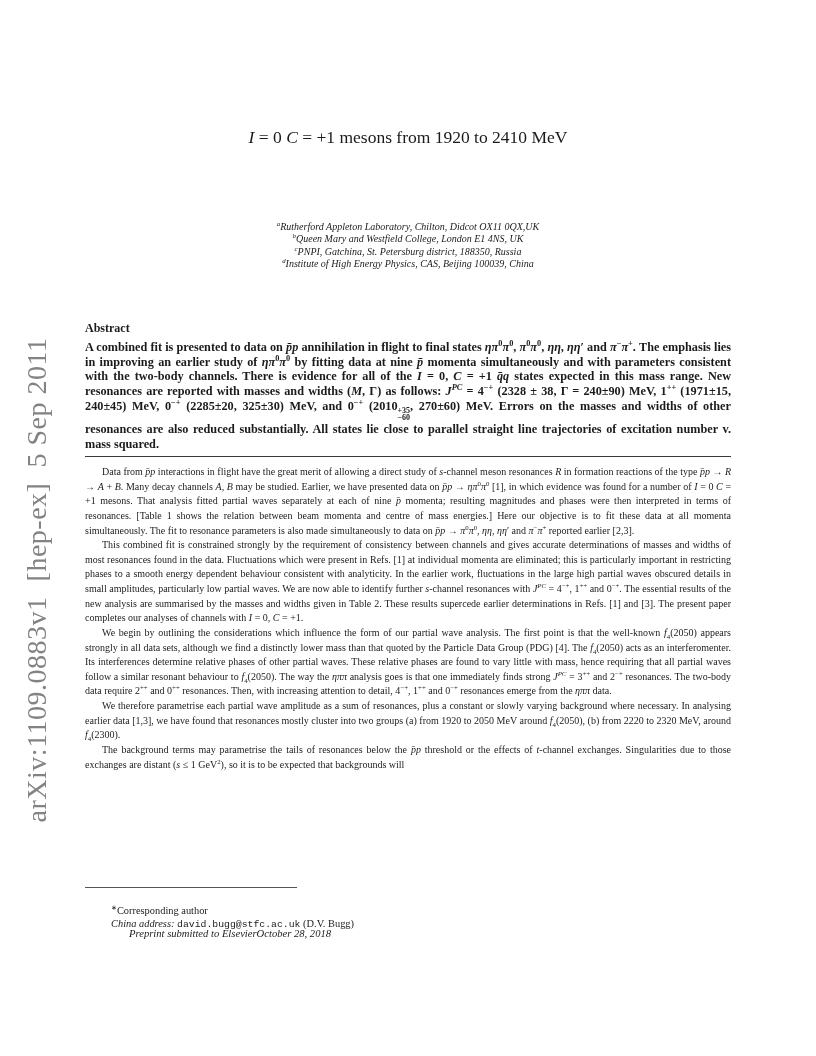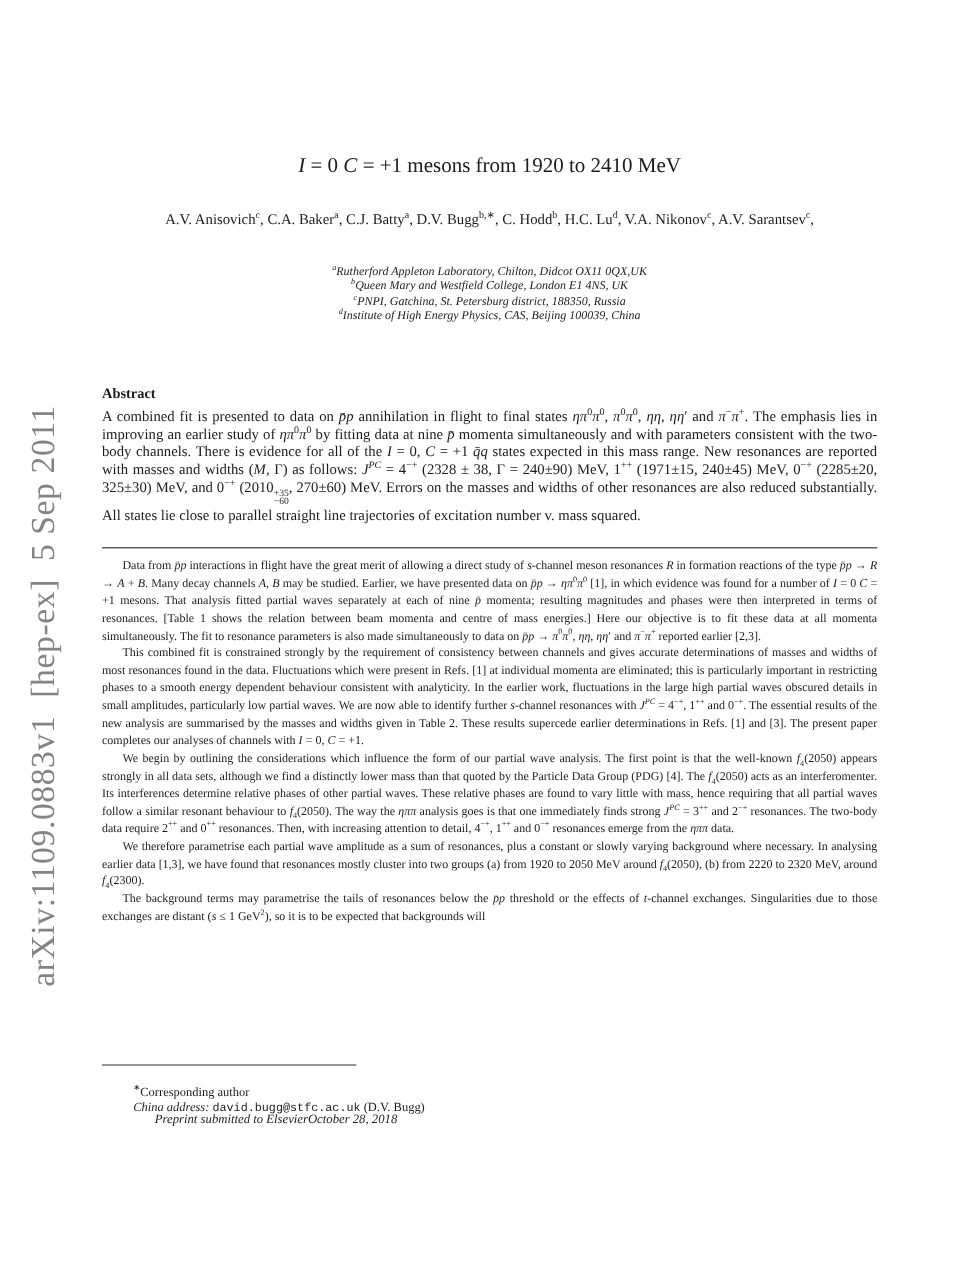--- a/index.html
+++ b/index.html
@@ -32,21 +32,21 @@
   .affiliations{
     position:absolute;top:221px;left:85px;width:646px;
     text-align:center;font-style:italic;font-size:10px;line-height:12.4px;
   }
   .abstract-heading{
     position:absolute;top:321px;left:85px;
     font-weight:bold;font-size:12px;
   }
   .abstract-text{
     position:absolute;top:340px;left:85px;width:646px;
-    text-align:justify;font-size:12.25px;line-height:14.7px;
+    text-align:justify;font-size:12.25px;line-height:14.7px;font-weight:bold;
   }
   .rule-full{
     position:absolute;top:456px;left:85px;width:646px;height:1px;
     background:#3a3a3a;
   }
   .body-text{
     position:absolute;top:465px;left:85px;width:646px;
     text-align:justify;font-size:10px;line-height:14.63px;
   }
   .body-text p{margin:0;text-indent:17px;}
@@ -76,21 +76,20 @@
 </head>
 <body>
 
 <div class="page">
 
   <div class="watermark">arXiv:1109.0883v1&nbsp; [hep-ex]&nbsp; 5 Sep 2011</div>
 
   <div class="paper-title"><i>I</i> = 0 <i>C</i> = +1 mesons from 1920 to 2410 MeV</div>
 
   <div class="authors">
-    <div>A.V. Anisovich<sup>c</sup>, C.A. Baker<sup>a</sup>, C.J. Batty<sup>a</sup>, D.V. Bugg<sup>b,∗</sup>, C. Hodd<sup>b</sup>, H.C. Lu<sup>d</sup>, V.A. Nikonov<sup>c</sup>, A.V. Sarantsev<sup>c</sup>,</div>
   </div>
 
   <div class="affiliations">
     <div><sup>a</sup>Rutherford Appleton Laboratory, Chilton, Didcot OX11 0QX,UK</div>
     <div><sup>b</sup>Queen Mary and Westfield College, London E1 4NS, UK</div>
     <div><sup>c</sup>PNPI, Gatchina, St. Petersburg district, 188350, Russia</div>
     <div><sup>d</sup>Institute of High Energy Physics, CAS, Beijing 100039, China</div>
   </div>
 
   <div class="abstract-heading">Abstract</div>

